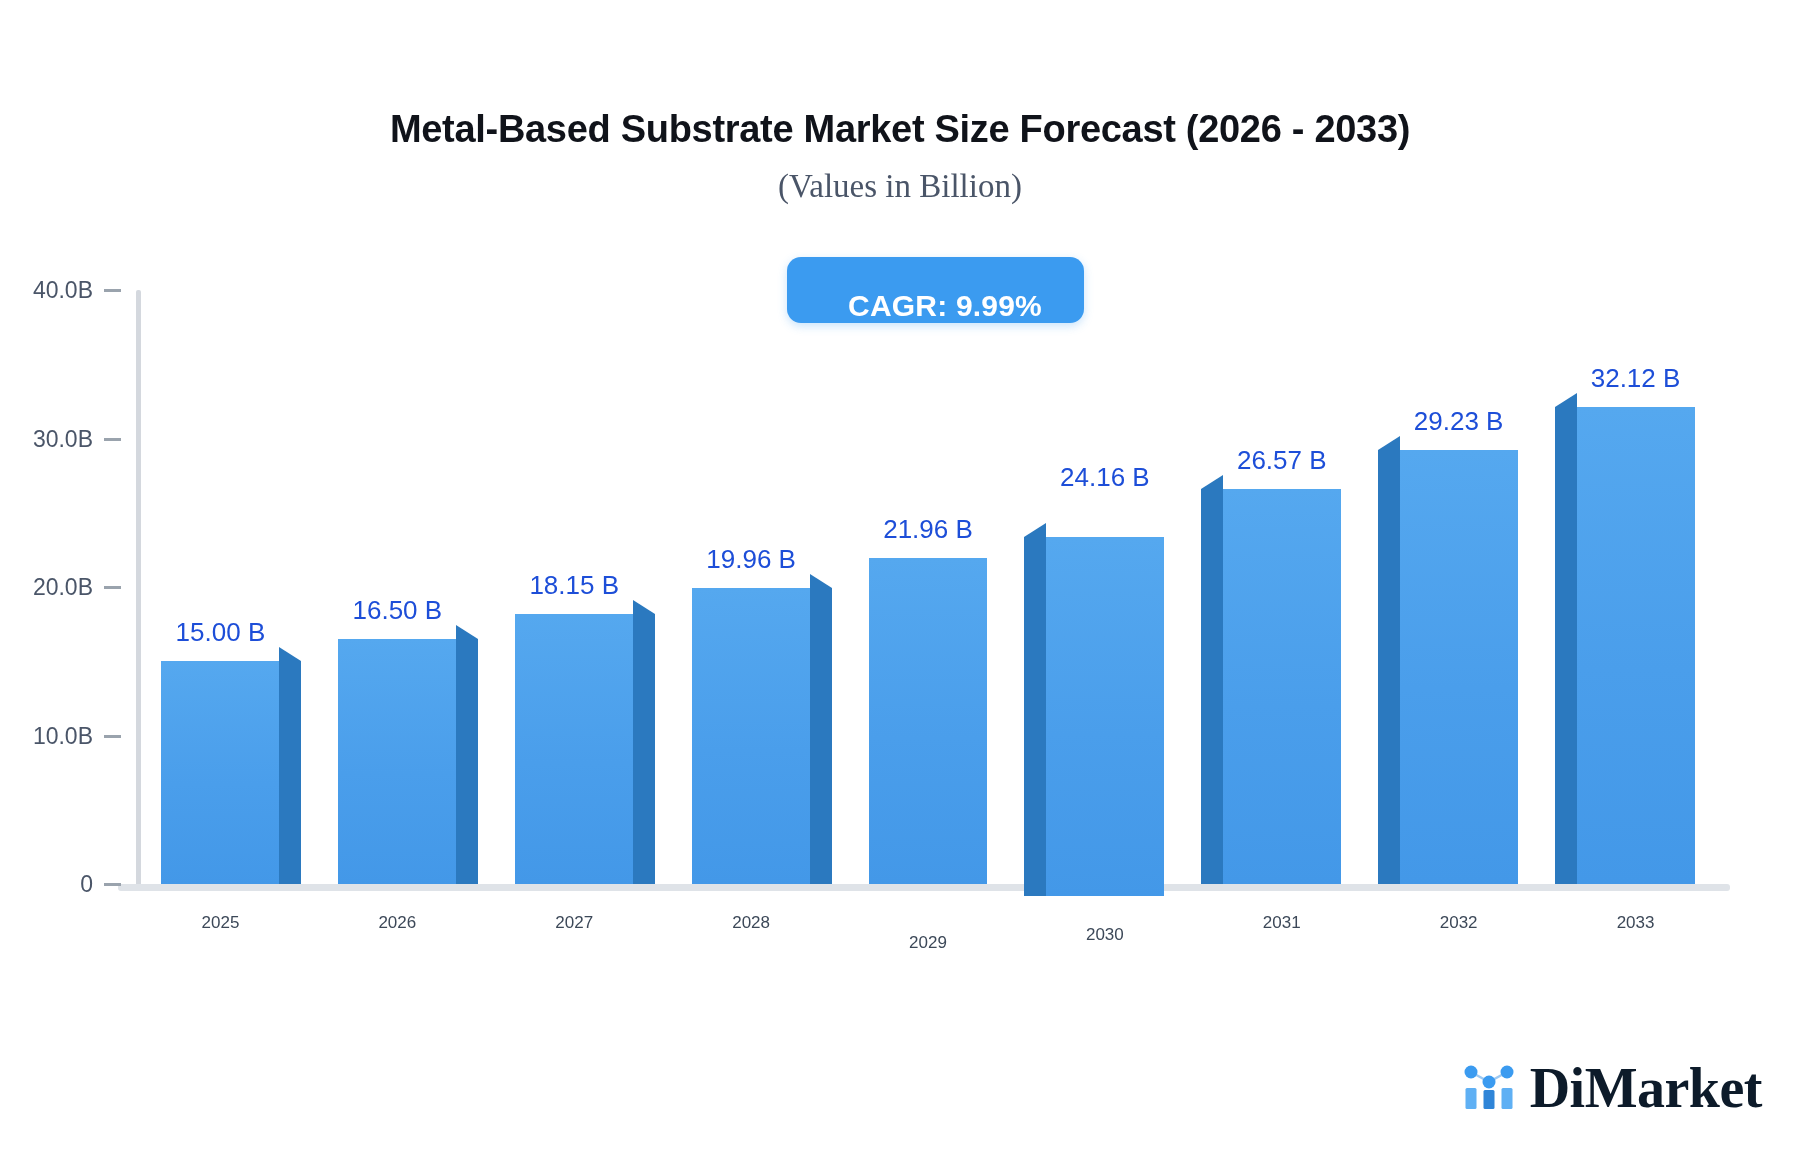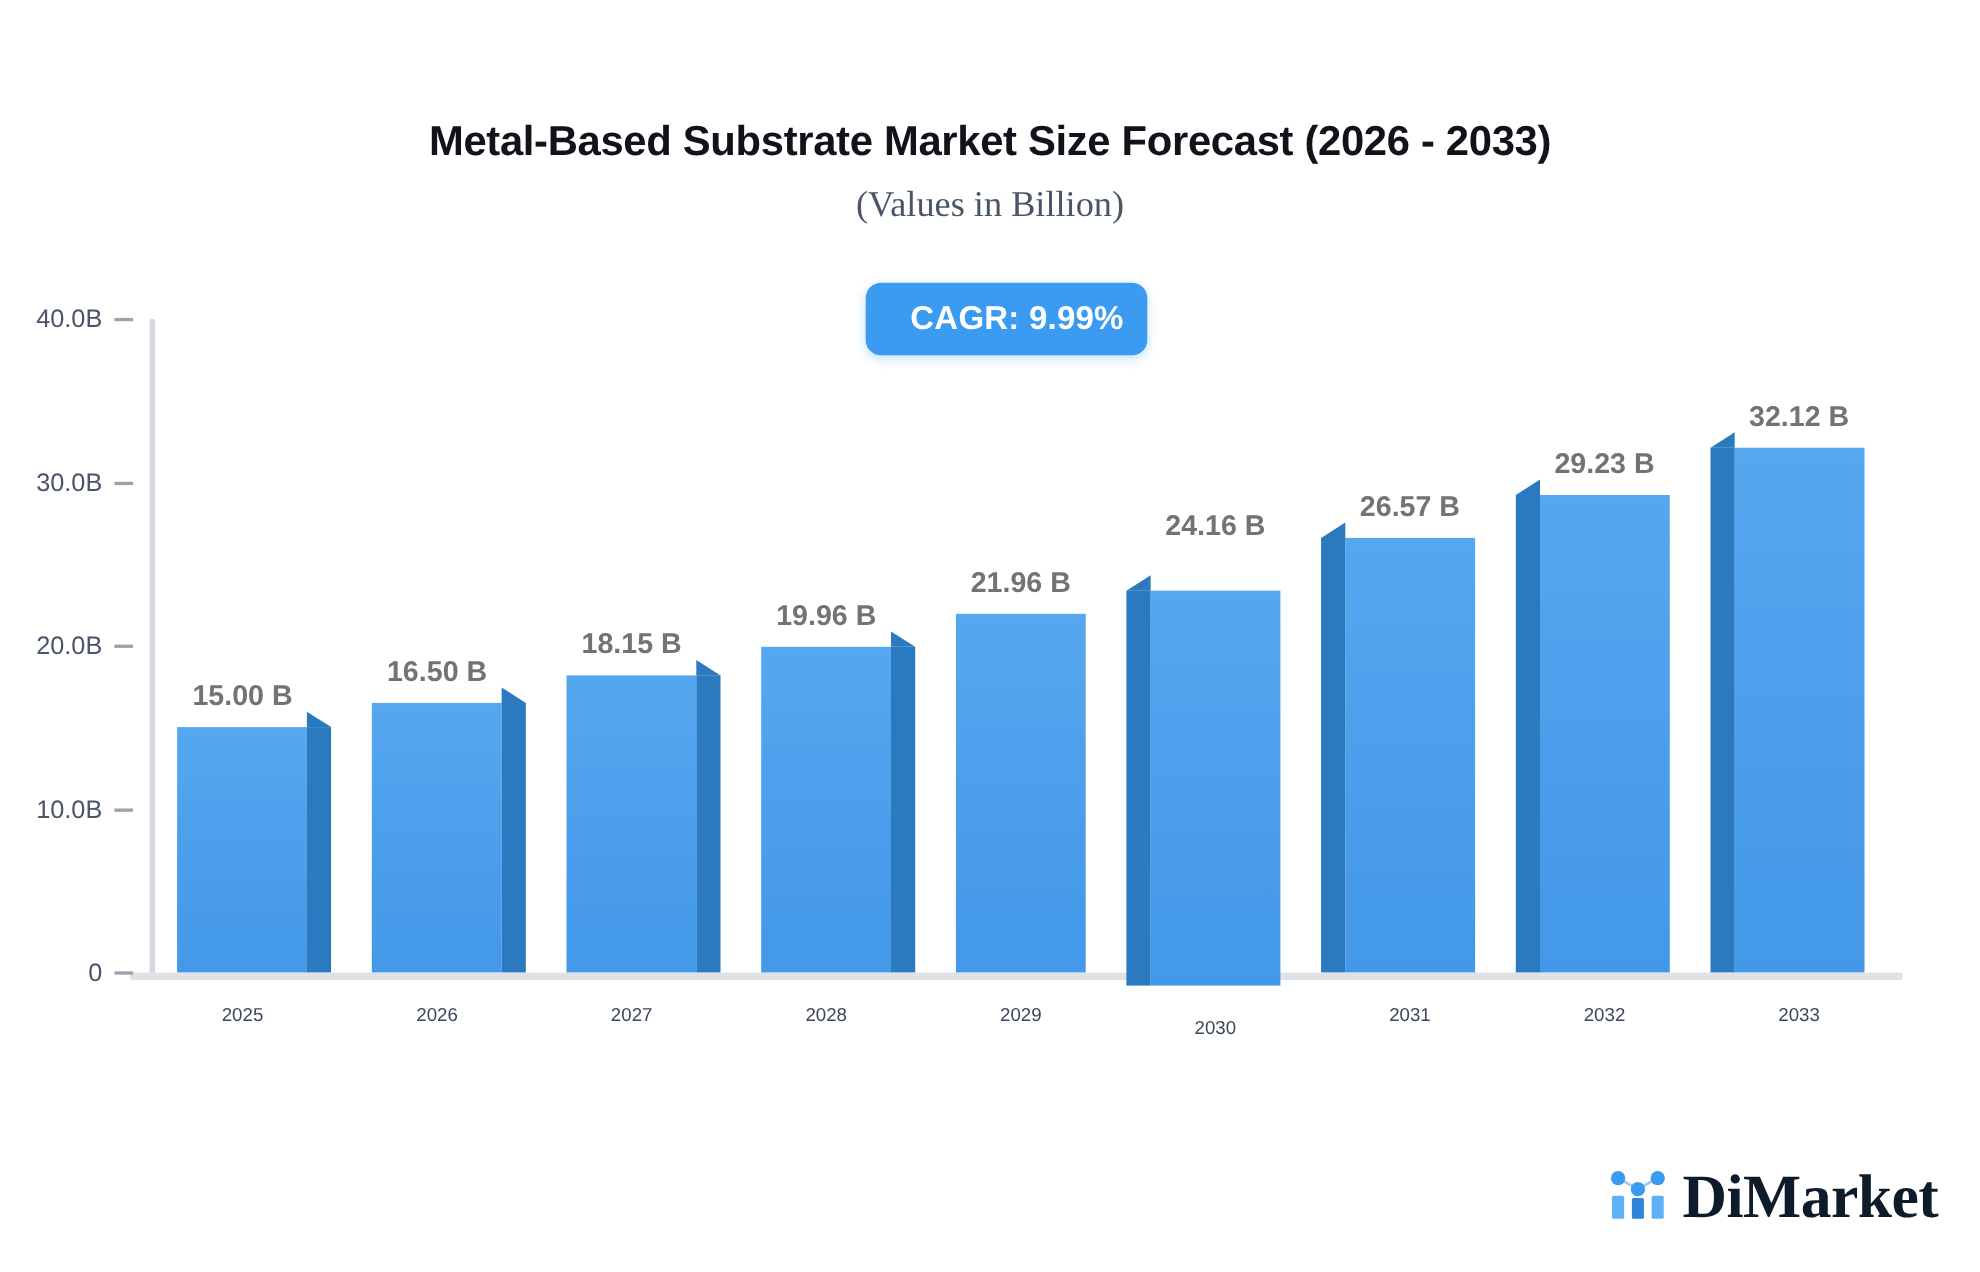--- a/index.html
+++ b/index.html
@@ -39,26 +39,26 @@
     font-weight: 400;
     color: #4a5568;
     font-family: Liberation Serif, serif;
   }
 
   
   #cagr-badge {
     position: absolute;
     left: 787px;
     top: 257px;
-    width: 256px;
+    width: 297px;
     height: 66px;
     background: #3b9bf0;
     border-radius: 14px;
     display: flex;
-    align-items: center;
+    align-items: flex-end;
     justify-content: center;
     box-shadow: 0 3px 10px rgba(59,155,240,0.28);
     padding-left: 19px;
   }
   #cagr-badge .txt {
     color: #ffffff;
     font-size: 30px;
     font-weight: 700;
     letter-spacing: 0.2px;
   }
@@ -144,22 +144,22 @@
     border-right: 22px solid #2b79bf;
     border-top: 14px solid transparent;
   }
   .bar-value {
     position: absolute;
     bottom: 100%;
     left: 50%;
     transform: translateX(-50%);
     margin-bottom: 13px;
     font-size: 26px;
-    font-weight: 700;
-    color: #737373;
+    font-weight: 400;
+    color: #1d4ed8;
     white-space: nowrap;
   }
   .x-label {
     position: absolute;
     top: 913px;
     transform: translateX(-50%);
     font-size: 17px;
     color: #3c4858;
     white-space: nowrap;
   }
@@ -253,21 +253,21 @@
           <div class="bar-face" style="height: 476.982px;"></div>
           <div class="bar-side left" style="height: 476.982px;"></div>
           <div class="bar-value">32.12 B</div>
         </div>
       </div>
     <div id="x-axis">
         <div class="x-label" style="left: 220.444px;">2025</div>
         <div class="x-label" style="left: 397.333px;">2026</div>
         <div class="x-label" style="left: 574.222px;">2027</div>
         <div class="x-label" style="left: 751.111px;">2028</div>
-        <div class="x-label" style="left: 928px;">2029</div>
+        <div class="x-label" style="left: 928px; margin-top: 20px;">2029</div>
         <div class="x-label" style="left: 1104.89px; margin-top: 12px;">2030</div>
         <div class="x-label" style="left: 1281.78px;">2031</div>
         <div class="x-label" style="left: 1458.67px;">2032</div>
         <div class="x-label" style="left: 1635.56px;">2033</div>
       </div>
   </div>
 
   <div id="logo">
     <span>
       <svg width="54" height="52" viewBox="0 0 54 52" aria-hidden="true">

